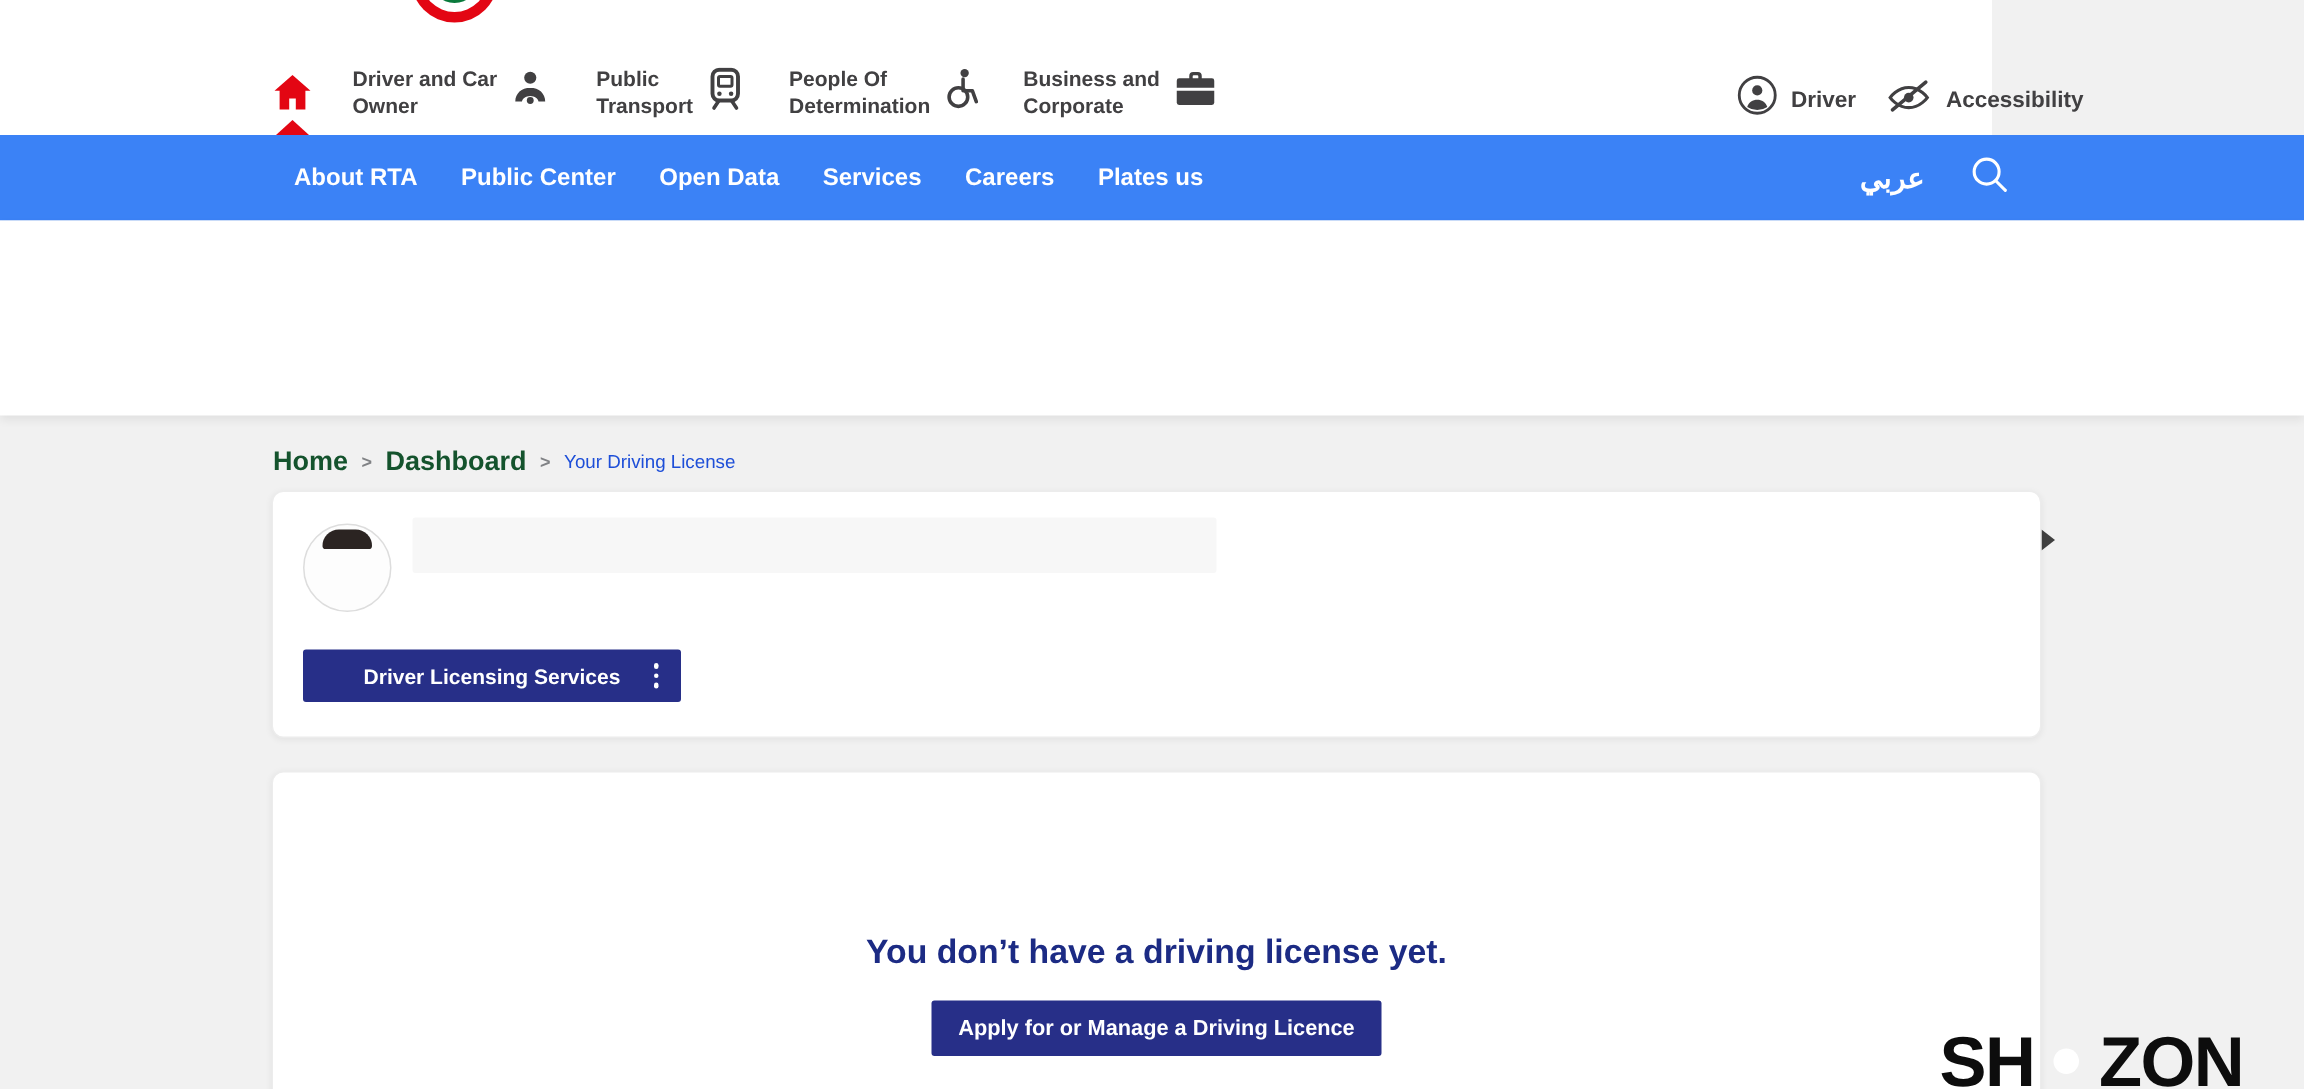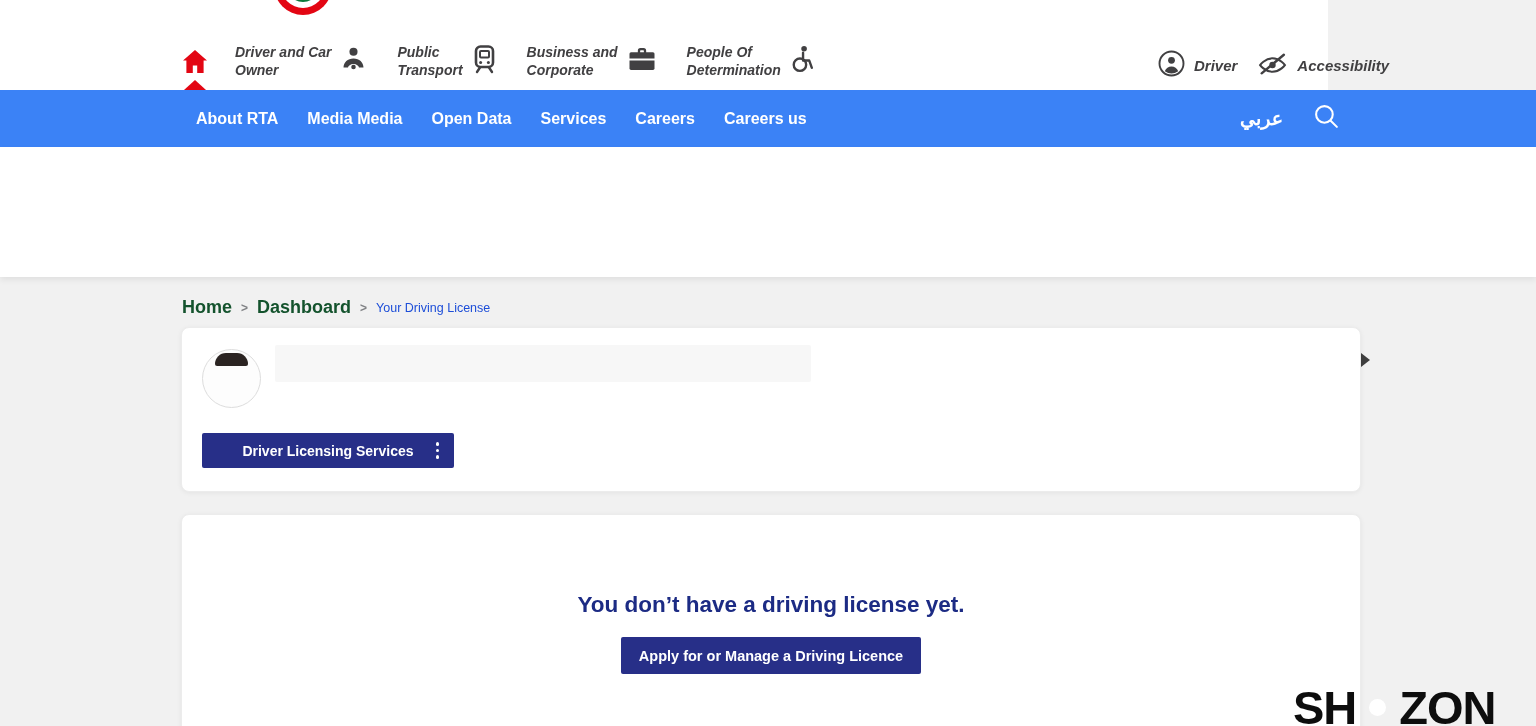--- a/index.html
+++ b/index.html
@@ -1,21 +1,21 @@
 <!DOCTYPE html>
 <html><head>
 <meta charset="utf-8">
 <style>
   * { margin:0; padding:0; box-sizing:border-box; }
   html,body { width:1536px; height:726px; }
   body { font-family:"Liberation Sans", sans-serif; background:#f1f1f1; }
   .page { position:relative; width:1536px; height:726px; overflow:hidden; background:#f1f1f1; }
 
   
-  .header { position:absolute; top:0; left:0; width:1328px; height:90px; background:#fff;font-style:italic; }
+  .header { position:absolute; top:0; left:0; width:1328px; height:90px; background:#fff; }
   .rta-logo { position:absolute; left:274px; top:-43px; width:58px; height:58px; border-radius:50%;
               background:#E30613; display:flex; align-items:center; justify-content:center; }
   .rta-logo .ring { width:44px; height:44px; border-radius:50%; background:#fff; display:flex; align-items:center; justify-content:center; }
   .rta-logo .core { width:32px; height:32px; border-radius:50%; background:#0a7a3c; }
   .home-tab { position:absolute; left:182px; top:49px; width:28px; height:28px; cursor:pointer; }
   .home-pointer { position:absolute; left:184px; top:80px; width:0; height:0;
                   border-left:11px solid transparent; border-right:11px solid transparent; border-bottom:10px solid #E30613; }
   .hdr-tabs { position:absolute; left:235px; top:44px; display:flex; gap:30px; align-items:center; }
   .hdr-tab { display:flex; align-items:center; gap:9px; cursor:pointer; }
   .hdr-tab-label { font-size:14px; font-weight:700; color:#414042; line-height:1.28; }
@@ -58,21 +58,21 @@
   .skeleton-bar { position:absolute; left:93px; top:17px; width:536px; height:37px; background:#f7f7f7; border-radius:2px; }
   .services-btn { position:absolute; left:20px; top:105px; width:252px; height:35px; background:#272F88;
                   border:none; border-radius:2px; color:#fff; font-size:14px; font-weight:700;
                   font-family:"Liberation Sans", sans-serif; cursor:pointer; }
   .kebab { position:absolute; right:15px; top:9px; display:flex; flex-direction:column; gap:3px; }
   .kebab i { width:3.5px; height:3.5px; border-radius:50%; background:#fff; }
 
   
   .license-card { position:absolute; left:181px; top:514px; width:1180px; height:380px;
                   display:flex; flex-direction:column; align-items:center; }
-  .license-heading { margin-top:77px; font-size:22.5px; font-weight:700; color:#1C2B84; }
+  .license-heading { margin-top:107px; font-size:22.5px; font-weight:700; color:#1C2B84; }
   .license-sub { margin-top:13px; font-size:15.5px; color:#54565A; }
   .apply-btn { margin-top:19px; padding:2px 18px; height:37px; min-width:277px; background:#272F88; border:none;
                border-radius:2px; color:#fff; font-size:14.5px; font-weight:700;
                font-family:"Liberation Sans", sans-serif; cursor:pointer;text-align:right; }
 
   
   .watermark { position:absolute; left:1293px; top:684px; display:flex; align-items:center; }
   .wm-text { font-size:47px; font-weight:900; letter-spacing:-1px; color:#0d0d0d; line-height:1; }
   .wm-o { position:relative; width:41px; height:41px; margin:0 1px; }
   .wm-ring { width:41px; height:41px; border-radius:50%; background:linear-gradient(90deg,#00853E 50%,#EA1D25 50%); }
@@ -125,43 +125,43 @@
             <rect x="4" y="1.5" width="17" height="20.5" rx="4.5" fill="none" stroke="#414042" stroke-width="2.6"></rect>
             <rect x="8" y="6" width="9" height="6.5" rx="1" fill="none" stroke="#414042" stroke-width="2"></rect>
             <circle cx="8.6" cy="17.5" r="1.5" fill="#414042"></circle>
             <circle cx="16.4" cy="17.5" r="1.5" fill="#414042"></circle>
             <path d="M8 22.5 5 27M17 22.5l3 4.5" stroke="#414042" stroke-width="2.4" stroke-linecap="round"></path>
           </svg>
         </span>
       </div>
       <div class="hdr-tab">
         <div class="hdr-tab-label">
-          <div>Business and</div>
-          <div>Corporate</div>
-        </div>
-        <span>
-          <svg width="30" height="25" viewBox="0 0 28 24" fill="#414042">
-            <path d="M10 5V3.5A2.5 2.5 0 0 1 12.5 1h3A2.5 2.5 0 0 1 18 3.5V5h6.5A1.5 1.5 0 0 1 26 6.5V11H2V6.5A1.5 1.5 0 0 1 3.5 5H10zm2.2 0h3.6V3.6a.6.6 0 0 0-.6-.6h-2.4a.6.6 0 0 0-.6.6V5z"></path>
-            <path d="M2 13h24v7.5a1.5 1.5 0 0 1-1.5 1.5h-21A1.5 1.5 0 0 1 2 20.5V13z"></path>
-          </svg>
-        </span>
-      </div>
-      <div class="hdr-tab">
-        <div class="hdr-tab-label">
           <div>People Of</div>
           <div>Determination</div>
         </div>
         <span>
           <svg width="23" height="29" viewBox="0 0 22 28">
             <circle cx="13.5" cy="3.6" r="2.7" fill="#414042"></circle>
             <path d="M12.5 7.5v7.5h6l2.5 7" fill="none" stroke="#414042" stroke-width="2.3" stroke-linecap="round" stroke-linejoin="round"></path>
             <circle cx="9.5" cy="19" r="6" fill="none" stroke="#414042" stroke-width="2.3"></circle>
           </svg>
         </span>
       </div>
+      <div class="hdr-tab">
+        <div class="hdr-tab-label">
+          <div>Business and</div>
+          <div>Corporate</div>
+        </div>
+        <span>
+          <svg width="30" height="25" viewBox="0 0 28 24" fill="#414042">
+            <path d="M10 5V3.5A2.5 2.5 0 0 1 12.5 1h3A2.5 2.5 0 0 1 18 3.5V5h6.5A1.5 1.5 0 0 1 26 6.5V11H2V6.5A1.5 1.5 0 0 1 3.5 5H10zm2.2 0h3.6V3.6a.6.6 0 0 0-.6-.6h-2.4a.6.6 0 0 0-.6.6V5z"></path>
+            <path d="M2 13h24v7.5a1.5 1.5 0 0 1-1.5 1.5h-21A1.5 1.5 0 0 1 2 20.5V13z"></path>
+          </svg>
+        </span>
+      </div>
     </div>
 
     <div class="hdr-right">
       <div class="item">
         <span>
           <svg width="27" height="27" viewBox="0 0 27 27">
             <circle cx="13.5" cy="13.5" r="12" fill="none" stroke="#414042" stroke-width="1.9"></circle>
             <circle cx="13.5" cy="10.3" r="3.4" fill="#414042"></circle>
             <path d="M6.8 21.3c1.1-3.2 3.7-4.8 6.7-4.8s5.6 1.6 6.7 4.8a12 12 0 0 1-13.4 0z" fill="#414042"></path>
           </svg>
@@ -177,25 +177,25 @@
           </svg>
         </span>
         <span class="lbl">Accessibility</span>
       </div>
     </div>
   </div>
 
   <div class="navbar">
     <div class="nav-items">
       <span class="nav-item">About RTA</span>
-      <span class="nav-item">Media Media</span>
+      <span class="nav-item">Public Center</span>
       <span class="nav-item">Open Data</span>
       <span class="nav-item">Services</span>
       <span class="nav-item">Careers</span>
-      <span class="nav-item">Careers us</span>
+      <span class="nav-item">Plates us</span>
     </div>
     <div class="nav-right">
       <span class="nav-lang">عربي</span>
       <span>
         <svg width="27" height="27" viewBox="0 0 26 26">
           <circle cx="11" cy="11" r="8" fill="none" stroke="#fff" stroke-width="2"></circle>
           <path d="M17 17l6 6" stroke="#fff" stroke-width="2" stroke-linecap="round"></path>
         </svg>
       </span>
     </div>

